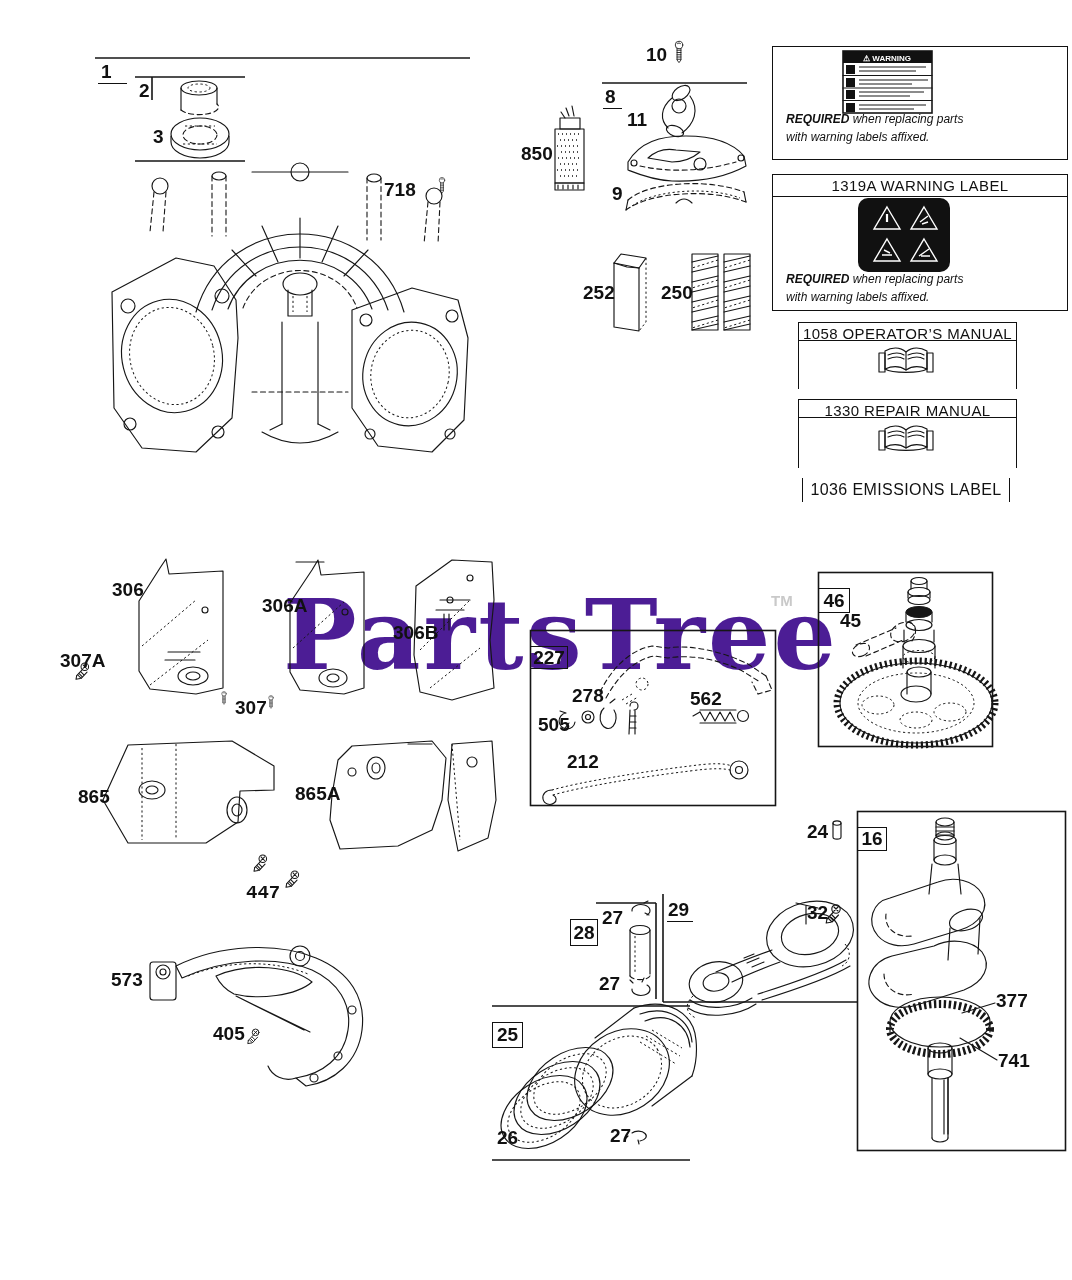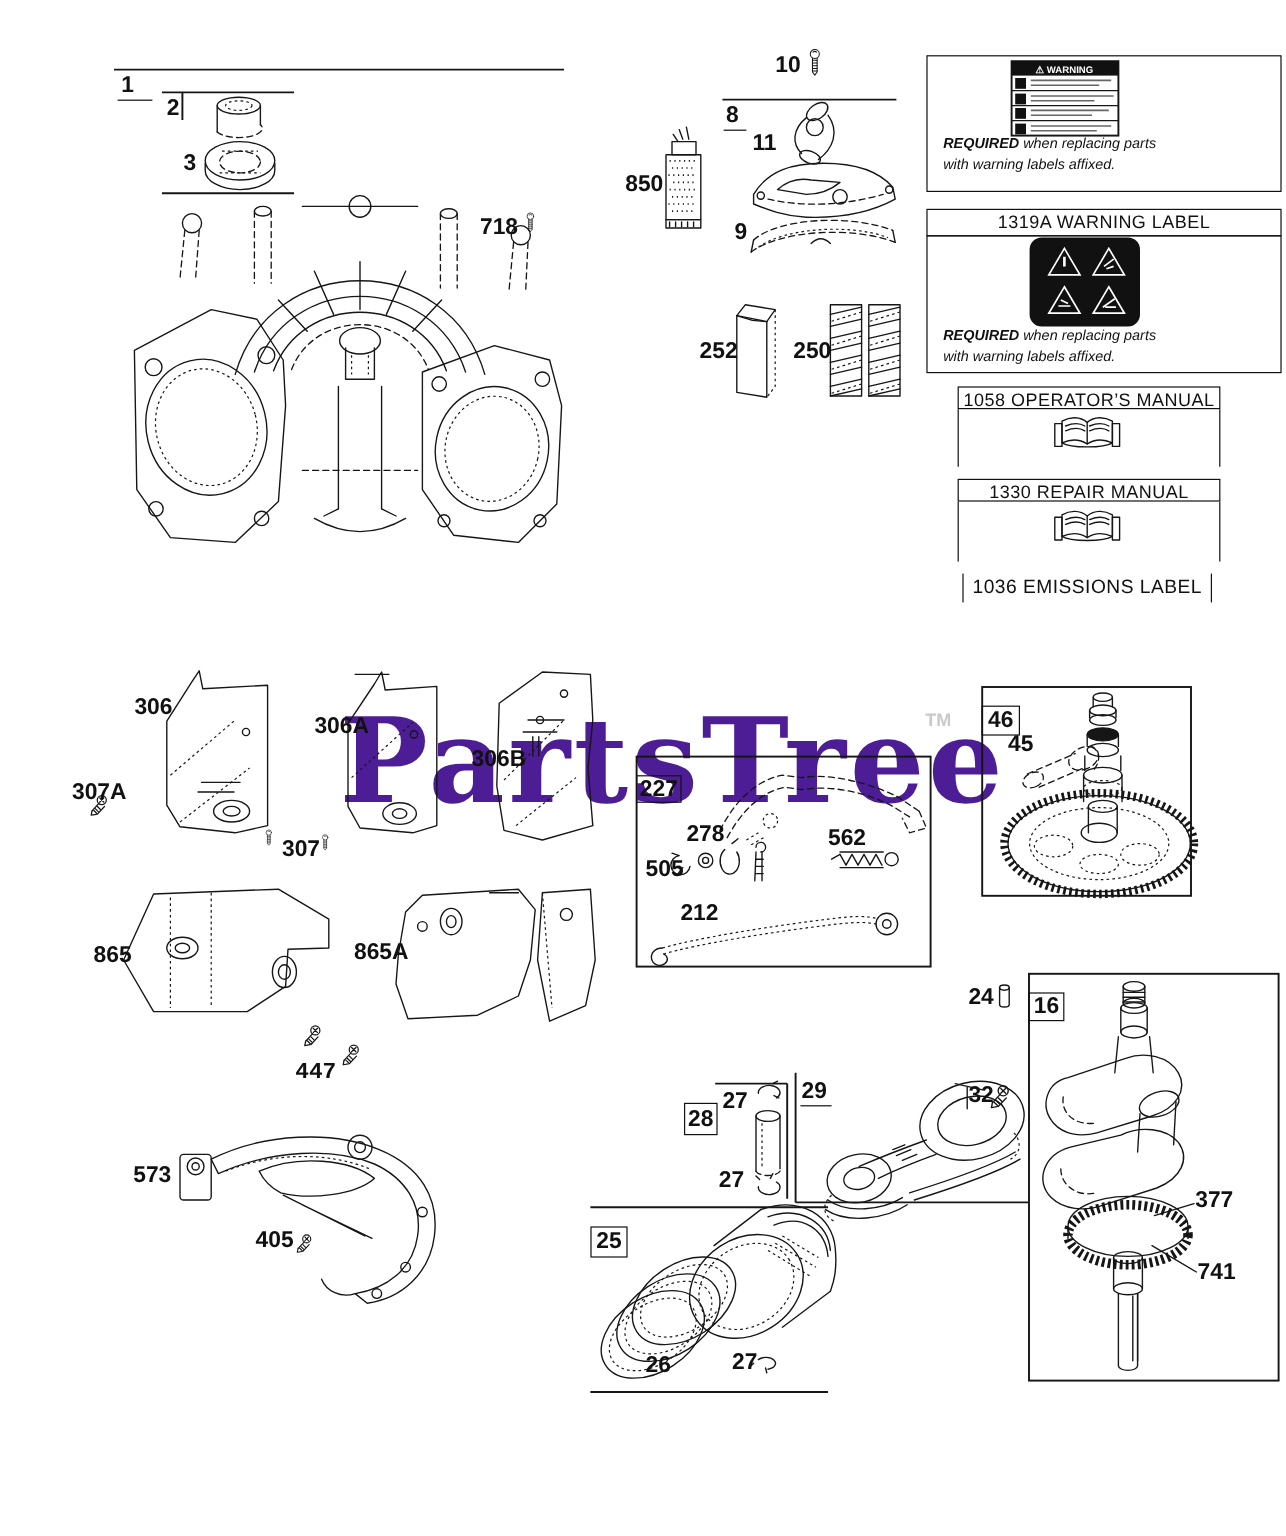--- a/index.html
+++ b/index.html
@@ -384,21 +384,21 @@
       <path class="txl" d="M859,67 H926 M859,71 H916 M859,80 H928 M859,84 H912 M859,92 H924 M859,96 H910 M859,105 H926 M859,109 H914"></path>
     </g>
 
     <use href="#book" transform="translate(884,348)"></use>
     <use href="#book" transform="translate(884,426)"></use>
   </svg>
 
   <div class="co cou" style="left:98px;top:62px;width:26px;padding-left:3px;">1</div>
   <div class="co" style="left:139px;top:81px;">2</div>
   <div class="co" style="left:153px;top:127px;">3</div>
-  <div class="co" style="left:400px;top:180px;">718</div>
+  <div class="co" style="left:384px;top:180px;">718</div>
   <div class="co" style="left:646px;top:45px;">10</div>
   <div class="co cou" style="left:603px;top:87px;width:17px;padding-left:2px;">8</div>
   <div class="co" style="left:627px;top:110px;">11</div>
   <div class="co" style="left:521px;top:144px;">850</div>
   <div class="co" style="left:612px;top:184px;">9</div>
   <div class="co" style="left:583px;top:283px;">252</div>
   <div class="co" style="left:661px;top:283px;">250</div>
   <div class="co" style="left:112px;top:580px;">306</div>
   <div class="co" style="left:262px;top:596px;">306A</div>
   <div class="co" style="left:393px;top:623px;">306B</div>
@@ -419,21 +419,21 @@
   <div class="co" style="left:807px;top:822px;">24</div>
   <div class="co cob" style="left:857px;top:811px;width:28px;height:22px;line-height:22px;">16</div>
   <div class="co cob" style="left:570px;top:903px;width:26px;height:25px;line-height:25px;">28</div>
   <div class="co" style="left:602px;top:908px;">27</div>
   <div class="co" style="left:599px;top:974px;">27</div>
   <div class="co cou" style="left:667px;top:900px;width:25px;padding-left:1px;">29</div>
   <div class="co" style="left:807px;top:903px;">32</div>
   <div class="co" style="left:996px;top:991px;">377</div>
   <div class="co" style="left:998px;top:1051px;">741</div>
   <div class="co cob" style="left:492px;top:1006px;width:29px;height:24px;line-height:24px;">25</div>
-  <div class="co" style="left:497px;top:1128px;margin-left:41px;">26</div>
+  <div class="co" style="left:497px;top:1128px;">26</div>
   <div class="co" style="left:610px;top:1126px;">27</div>
 
   <div class="pbox" style="left:772px;top:46px;width:296px;height:114px;"></div>
   <div class="req" style="left:786px;top:112px;">
     <b>REQUIRED</b><span> when replacing parts</span>
   </div>
   <div class="req" style="left:786px;top:130px;">with warning labels affixed.</div>
 
   <div class="ptitle" style="left:772px;top:174px;width:296px;height:23px;">1319A WARNING LABEL</div>
   <div class="pbox" style="left:772px;top:196px;width:296px;height:115px;"></div>

